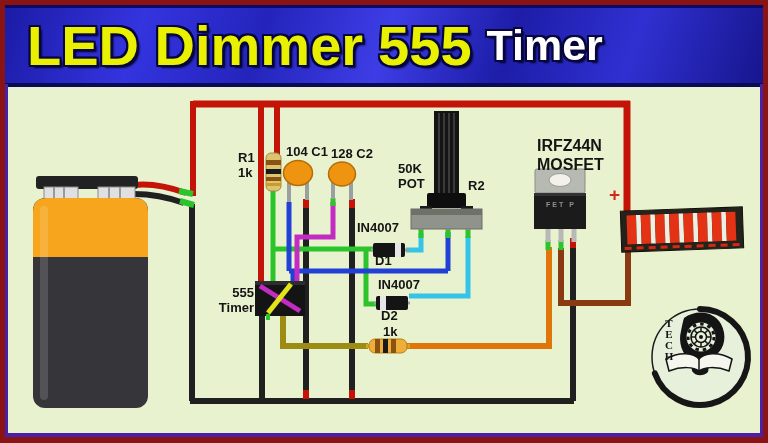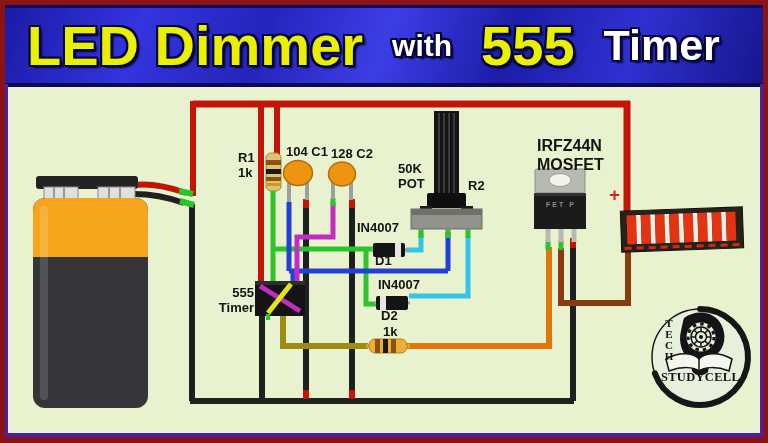--- a/index.html
+++ b/index.html
@@ -7,21 +7,21 @@
          font-family:"Liberation Sans",sans-serif;}
   .border-bar{position:absolute;background:#8a1414;z-index:50;}
   .bt{left:0;top:0;right:0;height:5px}.bb{left:0;bottom:0;right:0;height:6px}
   .bl{left:0;top:0;bottom:0;width:5px}.br{right:0;top:0;bottom:0;width:5px}
   .purple{position:absolute;background:#4a20a8;z-index:45;}
   .pl{left:5px;top:84px;bottom:6px;width:3px}.pr{right:5px;top:84px;bottom:6px;width:3px}
   .pb{left:5px;right:5px;bottom:6px;height:4px}
   .banner{position:absolute;left:5px;top:5px;width:758px;height:82px;z-index:40;
     background:linear-gradient(108deg,#1b1ba6 0%,#3434e0 18%,#2424bc 34%,#3d3de6 50%,#1d1da8 66%,#3030d2 82%,#16168e 100%);
     border-top:3px solid #0a0a66;border-bottom:4px solid #0a0a55;box-sizing:border-box;
-    display:flex;align-items:center;gap:29px;padding-left:22px;}
+    display:flex;align-items:center;gap:15px;padding-left:22px;}
   .b-txt{font-weight:bold;line-height:1;
     text-shadow:-2px 0 #07073e,2px 0 #07073e,0 -2px #07073e,0 2px #07073e,
       -2px -2px #07073e,2px -2px #07073e,-2px 2px #07073e,2px 2px #07073e,3px 3px 2px #04042a;}
   .b-yellow{color:#e9f000}.b-white{color:#ffffff}
   .b-big{font-size:56px;letter-spacing:0px}.b-small{font-size:30px}.b-mid{font-size:43px}
   svg.circuit{position:absolute;left:0;top:0;z-index:5;}
   .lbl{position:absolute;font-weight:bold;font-size:13px;color:#141414;
        white-space:pre-line;line-height:1.15;z-index:10;}
   .lbl-right{text-align:right}
   .lbl-mosfet{font-size:16px;line-height:1.2}
@@ -36,21 +36,20 @@
     font-family:"Liberation Serif",serif;font-weight:bold;font-size:12.5px;
     color:#161616;text-align:center;letter-spacing:0.3px;}
 </style>
 </head>
 <body>
 
 <div class="frame">
 
   <div class="banner">
     <span class="b-txt b-yellow b-big">LED Dimmer</span>
-    <span class="b-txt b-white b-small">with</span>
     <span class="b-txt b-yellow b-big">555</span>
     <span class="b-txt b-white b-mid">Timer</span>
   </div>
 
   <svg class="circuit" width="768" height="443" viewBox="0 0 768 443">
 
     <g fill="none">
 
       <path d="M193,104 H630" stroke="#c41408" stroke-width="7"></path>
       <path d="M193,101 V196" stroke="#c41408" stroke-width="6"></path>
@@ -229,21 +228,20 @@
   <div class="lbl" style="left:383px;top:325px">1k</div>
   <div class="lbl" style="left:398px;top:162px">50K
 POT</div>
   <div class="lbl" style="left:468px;top:179px">R2</div>
   <div class="lbl lbl-mosfet" style="left:537px;top:136px">IRFZ44N
 MOSFET</div>
   <div class="lbl lbl-fet" style="left:535px;top:201px">FET P</div>
   <div class="lbl lbl-plus" style="left:609px;top:184px">+</div>
 
   <div class="logo-tech">TECH</div>
-  <div class="logo-name">STUDYCELL</div>
 
   <div class="purple pl"></div>
   <div class="purple pr"></div>
   <div class="purple pb"></div>
   <div class="border-bar bt"></div>
   <div class="border-bar bb"></div>
   <div class="border-bar bl"></div>
   <div class="border-bar br"></div>
 
 </div>

